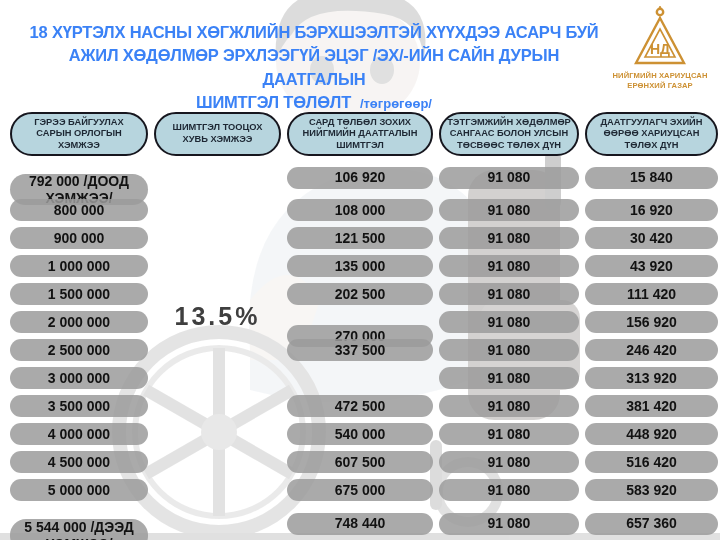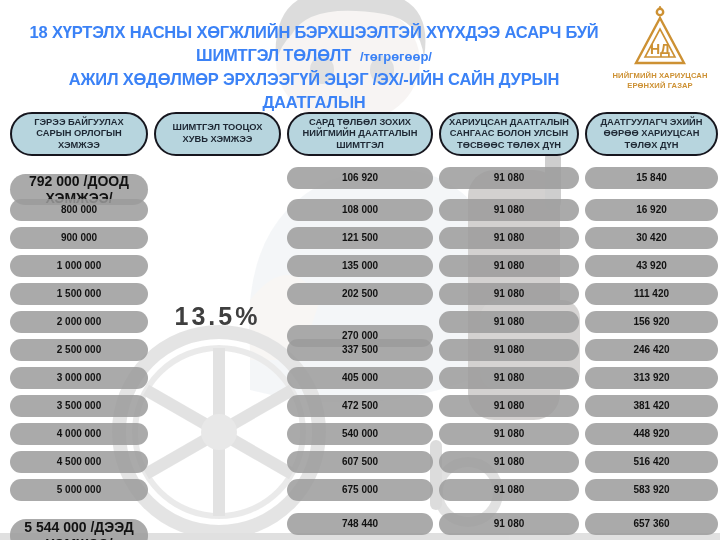--- a/index.html
+++ b/index.html
@@ -38,21 +38,21 @@
   }
   .hdr{
     grid-row:1;
     background:#b7d5de;border:2.5px solid #16161e;border-radius:24px;
     color:#1d2733;font-weight:bold;font-size:9.3px;line-height:1.25;
     display:flex;align-items:center;justify-content:center;text-align:center;
     padding:2px 6px;box-sizing:border-box;
   }
   .cell{
     background:rgba(155,155,155,0.85);border-radius:13px;
-    color:#121212;font-weight:bold;font-size:10px;line-height:1.2;
+    color:#121212;font-weight:bold;font-size:14px;line-height:1.2;
     display:flex;align-items:center;justify-content:center;text-align:center;
     height:22px;align-self:center;width:100%;box-sizing:border-box;
     padding:0 4px;
   }
   .cell.tall{height:100%;align-self:stretch;font-size:14px;border-radius:16px;margin-top:12px;}
   .rate{
     grid-column:2;grid-row:2 / 15;
     display:flex;align-items:center;justify-content:center;
   }
   .rate span{
@@ -90,25 +90,25 @@
 
     <circle cx="468" cy="492" r="30" fill="none" stroke="#9f9f9f" stroke-width="10"></circle>
     <rect x="430" y="440" width="12" height="70" rx="6" fill="#8d8d8d"></rect>
 
     <rect x="0" y="533" width="720" height="7" fill="#9c9c9c"></rect>
   </g>
 </svg>
 
 <div id="title-block">
   <div>18 ХҮРТЭЛХ НАСНЫ ХӨГЖЛИЙН БЭРХШЭЭЛТЭЙ ХҮҮХДЭЭ АСАРЧ БУЙ</div>
+  <div>АЖИЛ ХӨДӨЛМӨР ЭРХЛЭЭГҮЙ ЭЦЭГ /ЭХ/-ИЙН САЙН ДУРЫН ДААТГАЛЫН</div>
   <div>
     <span>ШИМТГЭЛ ТӨЛӨЛТ</span>&nbsp;
     <span id="title-unit">/төгрөгөөр/</span>
   </div>
-  <div>АЖИЛ ХӨДӨЛМӨР ЭРХЛЭЭГҮЙ ЭЦЭГ /ЭХ/-ИЙН САЙН ДУРЫН ДААТГАЛЫН</div>
 </div>
 
 <div id="logo">
   <svg width="56" height="62" viewBox="0 0 56 62">
     <g stroke="#cd9133" fill="none" stroke-width="2.4">
       <path d="M28 13 L52 58 L4 58 Z"></path>
       <path d="M28 24 L43 52 L13 52 Z" stroke-width="1.6"></path>
       <circle cx="28" cy="7" r="3.2"></circle>
       <path d="M28 1 Q29.8 3.2 28 4.6 Q26.2 3.2 28 1 Z" fill="#cd9133" stroke-width="0.8"></path>
     </g>
@@ -140,27 +140,26 @@
       <span>13.5%</span>
     </div>
     <div class="hdr" style="grid-column: 3;">САРД ТӨЛБӨЛ ЗОХИХ НИЙГМИЙН ДААТГАЛЫН ШИМТГЭЛ</div>
     <div class="cell" style="grid-area: 2 / 3;">106 920</div>
     <div class="cell" style="grid-area: 3 / 3;">108 000</div>
     <div class="cell" style="grid-area: 4 / 3;">121 500</div>
     <div class="cell" style="grid-area: 5 / 3;">135 000</div>
     <div class="cell" style="grid-area: 6 / 3;">202 500</div>
     <div class="cell" style="grid-area: 7 / 3; margin-top: 28px;">270 000</div>
     <div class="cell" style="grid-area: 8 / 3;">337 500</div>
-    <div class="cell" style="grid-area: 9 / 3;">405 000</div>
     <div class="cell" style="grid-area: 10 / 3;">472 500</div>
     <div class="cell" style="grid-area: 11 / 3;">540 000</div>
     <div class="cell" style="grid-area: 12 / 3;">607 500</div>
     <div class="cell" style="grid-area: 13 / 3;">675 000</div>
     <div class="cell" style="grid-area: 14 / 3;">748 440</div>
-    <div class="hdr" style="grid-column: 4;">ХАРИУЦСАН ДААТГАЛЫН САНГААС БОЛОН УЛСЫН ТӨСВӨӨС ТӨЛӨХ ДҮН</div>
+    <div class="hdr" style="grid-column: 4;">ТЭТГЭМЖИЙН ХӨДӨЛМӨР САНГААС БОЛОН УЛСЫН ТӨСВӨӨС ТӨЛӨХ ДҮН</div>
     <div class="cell" style="grid-area: 2 / 4;">91 080</div>
     <div class="cell" style="grid-area: 3 / 4;">91 080</div>
     <div class="cell" style="grid-area: 4 / 4;">91 080</div>
     <div class="cell" style="grid-area: 5 / 4;">91 080</div>
     <div class="cell" style="grid-area: 6 / 4;">91 080</div>
     <div class="cell" style="grid-area: 7 / 4;">91 080</div>
     <div class="cell" style="grid-area: 8 / 4;">91 080</div>
     <div class="cell" style="grid-area: 9 / 4;">91 080</div>
     <div class="cell" style="grid-area: 10 / 4;">91 080</div>
     <div class="cell" style="grid-area: 11 / 4;">91 080</div>

